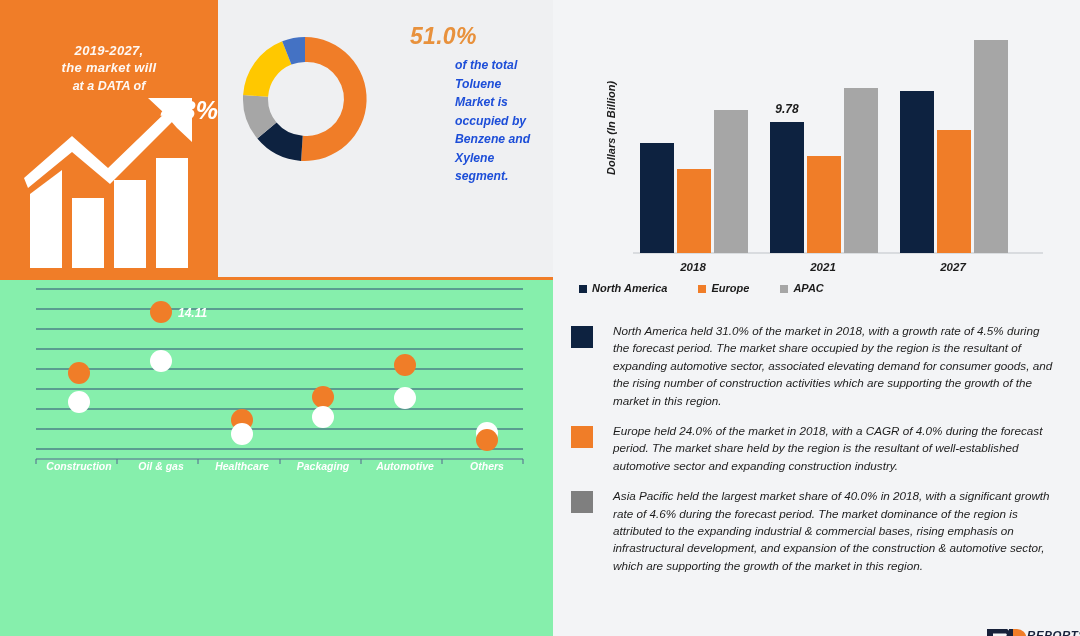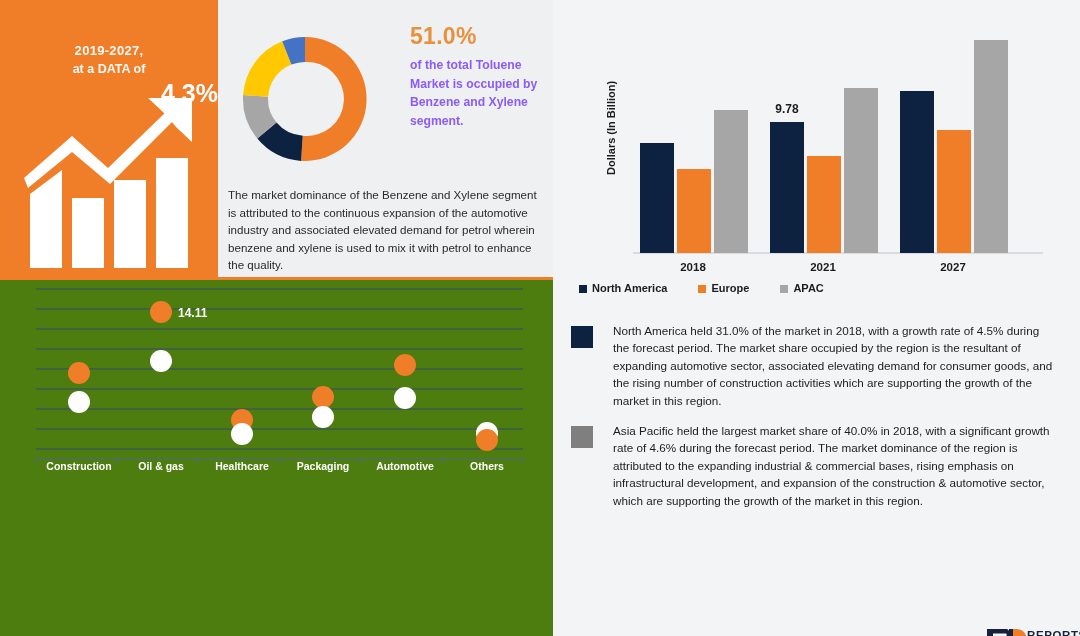--- a/index.html
+++ b/index.html
@@ -1,38 +1,38 @@
 <!DOCTYPE html>
 <html><head>
 <meta charset="utf-8">
 <style>
   html,body{margin:0;padding:0;background:#ffffff;}
   body{width:1080px;height:636px;font-family:"Liberation Sans",sans-serif;overflow:hidden;}
-  .page{position:relative;width:1080px;height:636px;background:#f2f3f5;}
+  .page{position:relative;width:1080px;height:636px;background:#f2f3f5;font-style:italic;}
 
   
   .panel-orange{position:absolute;left:0;top:0;width:218px;height:277px;background:#f07d28;overflow:hidden;}
   .acc-text{position:absolute;left:0;top:42px;width:218px;text-align:center;color:#fff;}
   .acc-l1{font-size:13px;font-weight:600;letter-spacing:.3px;line-height:17px;opacity:.95;}
   .acc-l2{font-size:13px;font-weight:600;letter-spacing:.3px;line-height:17px;opacity:.95;}
   .acc-big{font-size:27px;font-weight:700;letter-spacing:.6px;line-height:33px;margin-top:1px;}
   .acc-l3{font-size:12.5px;font-weight:600;line-height:17px;margin-top:2px;opacity:.95;}
   .acc-pct{font-size:25px;font-weight:700;line-height:29px;margin-top:1px;text-align:right;}
   .growth-svg{position:absolute;left:22px;top:98px;}
 
   
   .panel-donut{position:absolute;left:218px;top:0;width:335px;height:337px;background:#eff0f2;}
   .donut-wrap{position:absolute;left:12px;top:24px;width:150px;height:150px;}
   .stat-block{position:absolute;left:192px;top:22px;width:130px;}
   .stat-pct{font-size:23px;font-weight:700;color:#e8913c;line-height:28px;letter-spacing:.3px;}
-  .stat-desc{font-size:12.2px;font-weight:700;color:#8b5cf6;line-height:18.5px;margin-top:6px;}
+  .stat-desc{font-size:12.2px;font-weight:700;color:#1d4ed8;line-height:18.5px;margin-top:6px;margin-left:45px;}
   .donut-note{position:absolute;left:10px;top:186px;width:312px;font-size:11.6px;color:#2a2a2a;line-height:17.6px;}
 
   
-  .panel-dark{position:absolute;left:0;top:277px;width:553px;height:359px;background:#4d7c0f;}
+  .panel-dark{position:absolute;left:0;top:277px;width:553px;height:359px;background:#86efac;}
   .panel-dark:before{content:"";position:absolute;left:0;top:0;width:553px;height:3px;background:#f07d28;}
   .dot-chart{position:absolute;left:0;top:4px;width:553px;height:200px;}
   .lg-item{display:inline-block;margin:0 26px;}
 
   
   .panel-bars{position:absolute;left:553px;top:0;width:527px;height:308px;background:#f3f4f6;}
   .bar-chart{position:absolute;left:0;top:0;}
   .bar-legend{position:absolute;left:0;top:282px;width:560px;text-align:left;font-size:11px;font-weight:700;color:#1c1c1c;padding-left:12px;}
   .bar-legend .lg-item{margin:0 14px;}
   .bl-sq{display:inline-block;width:8px;height:8px;vertical-align:middle;margin-right:5px;}
@@ -47,20 +47,21 @@
   .logo{position:absolute;left:955px;top:624px;width:112px;height:30px;margin-left:32px;}
 </style>
 </head>
 <body>
 
 <div class="page">
 
   <div class="panel-orange">
     <div class="acc-text">
       <div class="acc-l1">2019-2027,</div>
+      <div class="acc-l2">the market will</div>
       <div class="acc-l3">at a DATA of</div>
       <div class="acc-pct">4.3%</div>
     </div>
     <svg class="growth-svg" width="178" height="172" viewBox="0 0 178 172">
       <g fill="#ffffff">
         <path d="M8 96 L8 170 L40 170 L40 72 Z"></path>
         <rect x="50" y="100" width="32" height="70"></rect>
         <rect x="92" y="82" width="32" height="88"></rect>
         <path d="M134 60 L166 60 L166 170 L134 170 Z"></path>
       </g>
@@ -87,21 +88,20 @@
           <path fill="#4472c4" d="M-22.8,-57.7 A62,62 0 0,1 0,-62 L0,-37 A37,37 0 0,0 -13.6,-34.4 Z"></path>
         </g>
       </svg>
     </div>
 
     <div class="stat-block">
       <div class="stat-pct">51.0%</div>
       <div class="stat-desc">of the total Toluene Market is occupied by Benzene and Xylene segment.</div>
     </div>
 
-    <div class="donut-note">The market dominance of the Benzene and Xylene segment is attributed to the continuous expansion of the automotive industry and associated elevated demand for petrol wherein benzene and xylene is used to mix it with petrol to enhance the quality.</div>
   </div>
 
   <div class="panel-dark">
     <svg class="dot-chart" width="553" height="200" viewBox="0 0 553 200" style="height:200px;">
 
       <g stroke="#2f4a74" stroke-width="1">
         <line x1="36" y1="8" x2="523" y2="8"></line>
         <line x1="36" y1="28" x2="523" y2="28"></line>
         <line x1="36" y1="48" x2="523" y2="48"></line>
         <line x1="36" y1="68" x2="523" y2="68"></line>
@@ -196,20 +196,24 @@
     </div>
   </div>
 
   <div class="panel-notes">
     <div style="padding-top:14px;">
       <div class="note">
         <span class="note-sq" style="background:#0d2240"></span>
         <div class="note-text">North America held 31.0% of the market in 2018, with a growth rate of 4.5% during the forecast period. The market share occupied by the region is the resultant of expanding automotive sector, associated elevating demand for consumer goods, and the rising number of construction activities which are supporting the growth of the market in this region.</div>
       </div>
       <div class="note">
+        <span class="note-sq" style="background:#f07d28"></span>
+        <div class="note-text">Europe held 24.0% of the market in 2018, with a CAGR of 4.0% during the forecast period. The market share held by the region is the resultant of well-established automotive sector and expanding construction industry.</div>
+      </div>
+      <div class="note">
         <span class="note-sq" style="background:#7f7f7f"></span>
         <div class="note-text">Asia Pacific held the largest market share of 40.0% in 2018, with a significant growth rate of 4.6% during the forecast period.  The market dominance of the region is attributed to the expanding industrial &amp; commercial bases, rising emphasis on infrastructural development, and expansion of the construction &amp; automotive sector, which are supporting the growth of the market in this region.</div>
       </div>
     </div>
   </div>
 
   <div class="logo">
     <svg width="112" height="30" viewBox="0 0 112 30">
       <g>
         <rect x="0" y="5" width="6" height="19" fill="#17213a"></rect>

